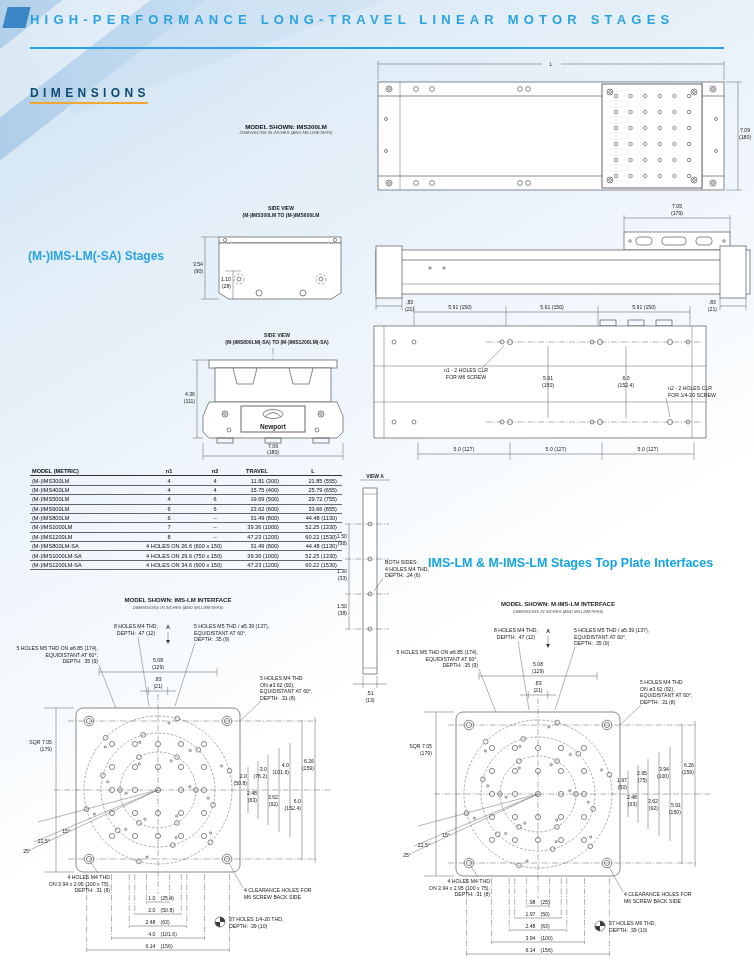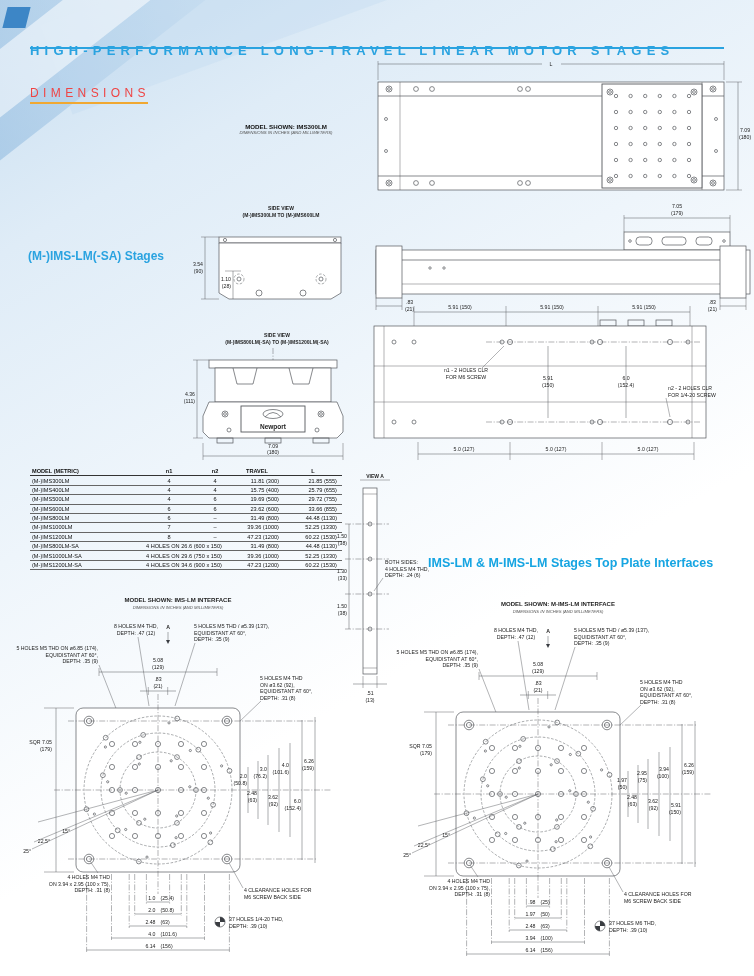--- a/index.html
+++ b/index.html
@@ -8,24 +8,24 @@
   .bg{position:absolute;inset:0;
       background:linear-gradient(150deg,#c9dff1 0%,#dfecf7 18%,#eef5fb 40%,#ffffff 64%)}
   .sw1{position:absolute;left:-90px;top:-80px;width:360px;height:150px;
        background:linear-gradient(90deg,rgba(150,190,225,.65),rgba(215,232,246,.15));transform:rotate(-38deg)}
   .sw2{position:absolute;left:-50px;top:-14px;width:280px;height:54px;
        background:rgba(255,255,255,.55);transform:rotate(-38deg)}
   .sw3{position:absolute;left:40px;top:-70px;width:540px;height:95px;
        background:rgba(190,215,240,.30);transform:rotate(-20deg)}
   .cn{position:absolute;left:5px;top:7px;width:23px;height:21px;background:#3d86c6;transform:skewX(-14deg)}
 
-  .hdr{position:absolute;left:30px;top:43px;width:700px;color:#2aa3e0;
+  .hdr{position:absolute;left:30px;top:12px;width:700px;color:#2aa3e0;
        font-size:13px;font-weight:bold;letter-spacing:5.2px;white-space:nowrap}
   .hdr-rule{position:absolute;left:30px;top:47px;width:694px;height:2px;background:#2aa3e0}
-  .dims-title{position:absolute;left:30px;top:86px;color:#ef4444;font-size:12px;font-weight:normal;letter-spacing:4.4px}
+  .dims-title{position:absolute;left:30px;top:86px;color:#0c4a6e;font-size:12px;font-weight:bold;letter-spacing:4.4px}
   .dims-rule{position:absolute;left:30px;top:102px;width:118px;height:2px;background:#f0a832}
   .stages-heading{position:absolute;left:28px;top:249px;color:#2aa3e0;font-size:12px;font-weight:bold}
   .ifc-heading{position:absolute;left:428px;top:556px;color:#16a5e2;font-size:12.5px;font-weight:bold}
 
   .model-shown{position:absolute;left:186px;top:123px;width:200px;text-align:center;color:#111}
   .model-shown .ms{font-size:6.2px;font-weight:bold;display:block}
   .model-shown .mu{font-size:4.3px;font-style:italic;color:#555;display:block}
 
   
   .dr{position:absolute;overflow:visible}

